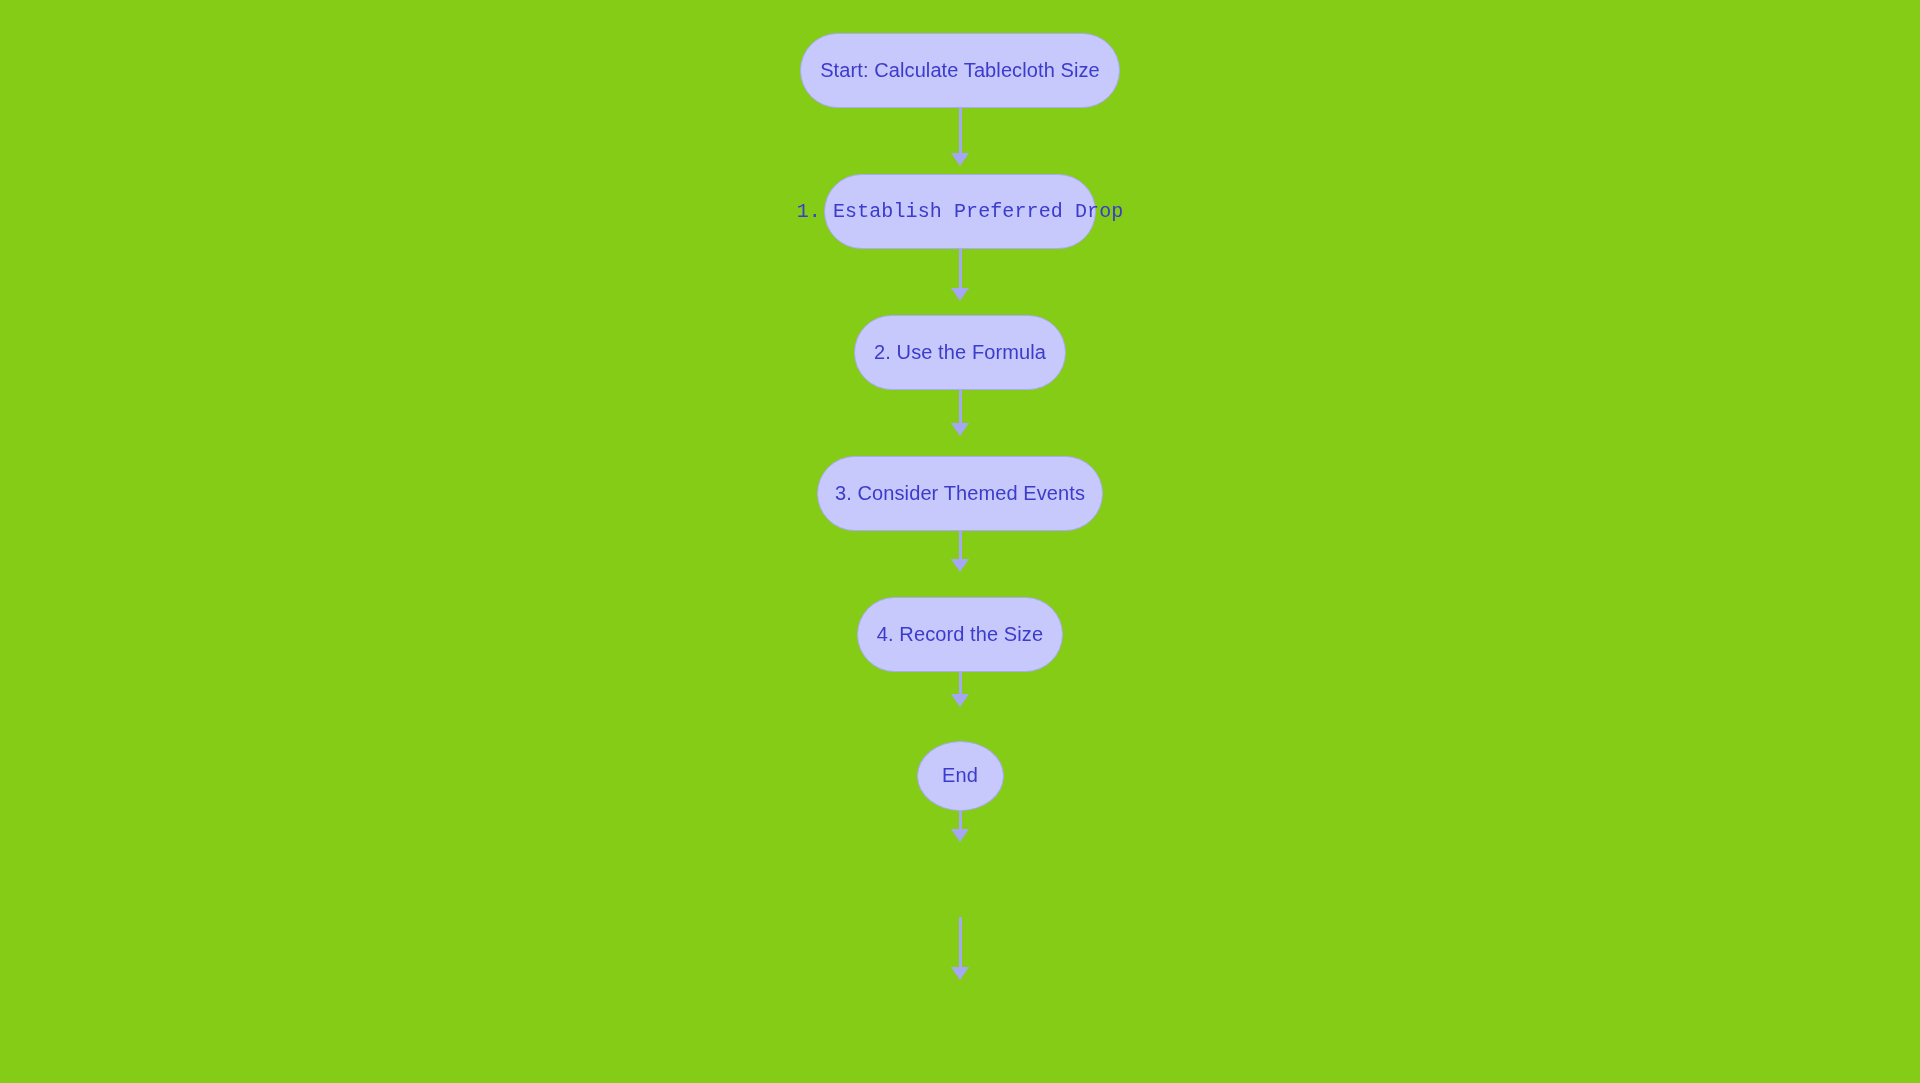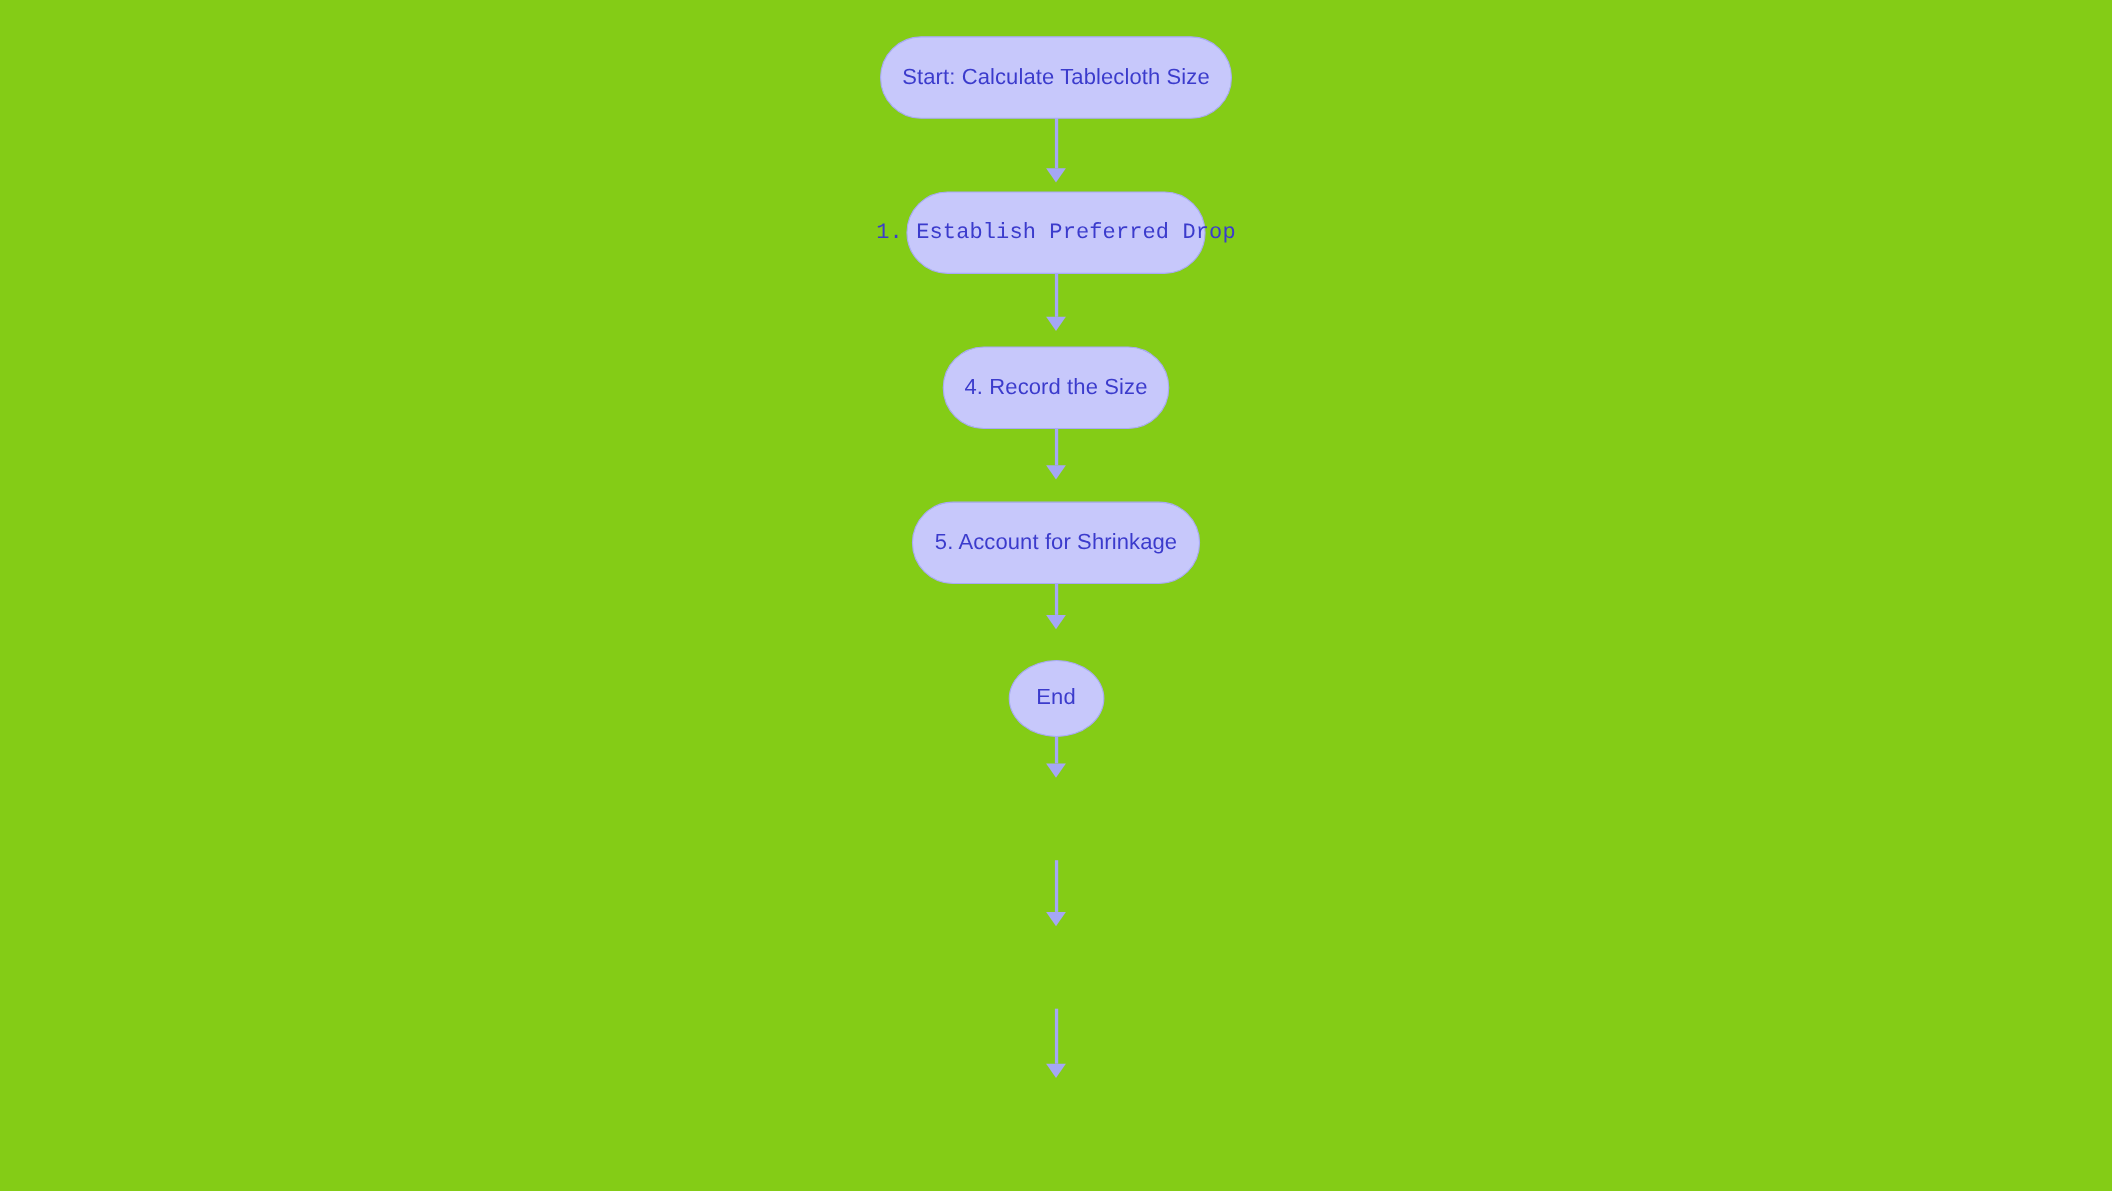--- a/index.html
+++ b/index.html
@@ -105,33 +105,38 @@
         <span>Start: Calculate Tablecloth Size</span>
       </div>
     </div>
 
     <div class="node-slot">
       <div class="flow-node" style="width: 272px; background: rgb(199, 200, 251); border-color: rgb(168, 170, 245); color: rgb(59, 59, 204); font-family: Liberation Mono, monospace;">
         <span>1. Establish Preferred Drop</span>
       </div>
     </div>
 
+    <div class="node-slot">
+      <div class="flow-node" style="width: 212px; background: rgb(199, 200, 251); border-color: rgb(168, 170, 245); color: rgb(59, 59, 204);">
+        <span>2. Use the Formula</span>
+      </div>
+    </div>
 
+    <div class="node-slot">
+      <div class="flow-node" style="width: 286px; background: rgb(199, 200, 251); border-color: rgb(168, 170, 245); color: rgb(59, 59, 204);">
+        <span>3. Consider Themed Events</span>
+      </div>
+    </div>
 
     <div class="node-slot">
       <div class="flow-node" style="width: 206px; background: rgb(199, 200, 251); border-color: rgb(168, 170, 245); color: rgb(59, 59, 204);">
         <span>4. Record the Size</span>
       </div>
     </div>
 
-    <div class="node-slot">
-      <div class="flow-node" style="width: 262px; background: rgb(199, 200, 251); border-color: rgb(168, 170, 245); color: rgb(59, 59, 204);">
-        <span>5. Account for Shrinkage</span>
-      </div>
-    </div>
 
 
     <div class="node-slot">
       <div class="flow-node terminal-end" style="background: rgb(199, 200, 251); border-color: rgb(168, 170, 245); color: rgb(59, 59, 204);">
         <span>End</span>
       </div>
     </div>
 
   </div>
 

